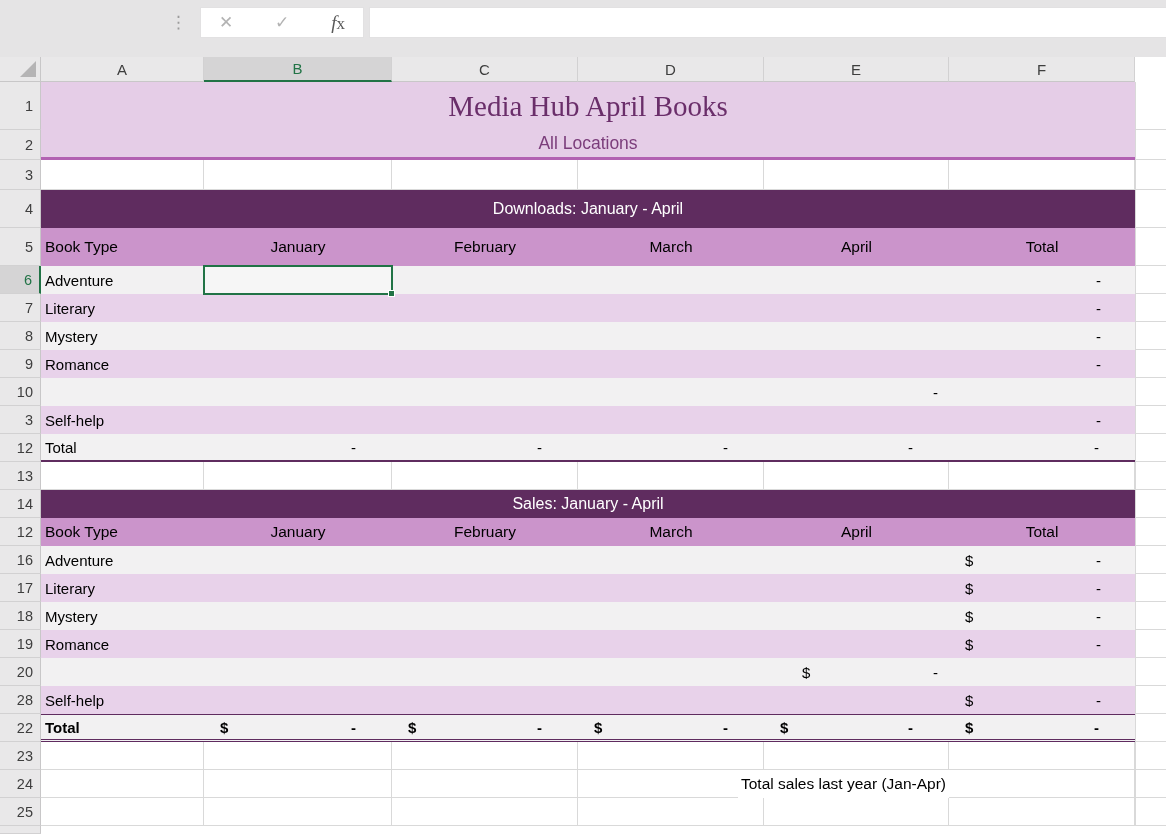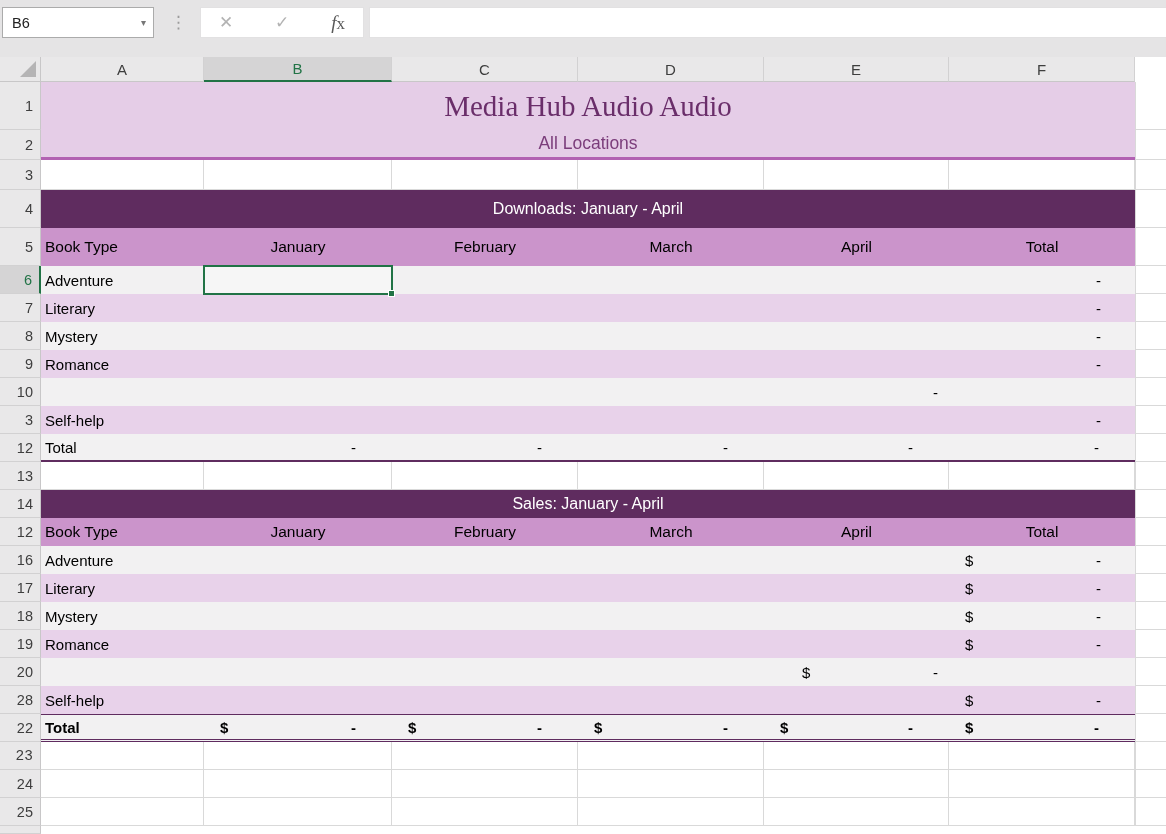--- a/index.html
+++ b/index.html
@@ -71,24 +71,20 @@
   
   .sel-outline{position:absolute;border:2px solid var(--green);background:rgba(255,255,255,0.35);}
   .sel-handle{position:absolute;right:-4px;bottom:-4px;width:7px;height:7px;background:var(--green);border:1px solid #fff;}
 </style>
 </head>
 <body>
 
 <div id="app">
 
   <div class="toolbar">
-    <div class="namebox">
-      <span>B6</span>
-      <span class="caret">▾</span>
-    </div>
     <div class="grip">⋮</div>
     <div class="fxbox">
       <span class="icon-x">✕</span>
       <span class="icon-check">✓</span>
       <span class="icon-fx"><i>f</i><span>x</span></span>
     </div>
     <div class="formulabar"></div>
   </div>
 
   <div class="corner">
@@ -96,21 +92,21 @@
   </div>
 
   <div id="sheet">
       <div class="colhdr" style="left: 41px; width: 163px; top: 57px;">A</div>
       <div class="colhdr sel" style="left: 204px; width: 188px; top: 57px;">B</div>
       <div class="colhdr" style="left: 392px; width: 186px; top: 57px;">C</div>
       <div class="colhdr" style="left: 578px; width: 186px; top: 57px;">D</div>
       <div class="colhdr" style="left: 764px; width: 185px; top: 57px;">E</div>
       <div class="colhdr" style="left: 949px; width: 186px; top: 57px;">F</div>
       <div class="rowhdr" style="top: 82px; height: 48px;">1</div>
-      <div class="grow c r-title" style="top: 82px; height: 48px;">Media Hub Audio Audio</div>
+      <div class="grow c r-title" style="top: 82px; height: 48px;">Media Hub April Books</div>
       <div class="sliver" style="top: 82px; height: 48px;"></div>
       <div class="rowhdr" style="top: 130px; height: 30px;">2</div>
       <div class="grow c r-subtitle" style="top: 130px; height: 30px;">All Locations</div>
       <div class="sliver" style="top: 130px; height: 30px;"></div>
       <div class="rowhdr" style="top: 160px; height: 30px;">3</div>
       <div class="grow" style="top: 160px; height: 30px;">
         <div class="c c-blank" style="width: 163px;"></div>
         <div class="c c-blank" style="width: 188px;"></div>
         <div class="c c-blank" style="width: 186px;"></div>
         <div class="c c-blank" style="width: 186px;"></div>
@@ -318,38 +314,39 @@
         <div class="c" style="width: 185px;">
           <div>$</div>
           <div>-</div>
         </div>
         <div class="c" style="width: 186px;">
           <div>$</div>
           <div>-</div>
         </div>
       </div>
       <div class="sliver" style="top: 714px; height: 28px;"></div>
-      <div class="rowhdr" style="top: 742px; height: 28px; font-family: Liberation Mono, monospace;">23</div>
+      <div class="rowhdr" style="top: 742px; height: 28px;">23</div>
       <div class="grow" style="top: 742px; height: 28px;">
         <div class="c c-blank" style="width: 163px;"></div>
         <div class="c c-blank" style="width: 188px;"></div>
         <div class="c c-blank" style="width: 186px;"></div>
         <div class="c c-blank" style="width: 186px;"></div>
         <div class="c c-blank" style="width: 185px;"></div>
         <div class="c c-blank" style="width: 186px;"></div>
       </div>
       <div class="sliver" style="top: 742px; height: 28px;"></div>
       <div class="rowhdr" style="top: 770px; height: 28px;">24</div>
       <div class="grow" style="top: 770px; height: 28px;">
         <div class="c c-blank" style="width: 163px;"></div>
         <div class="c c-blank" style="width: 188px;"></div>
         <div class="c c-blank" style="width: 186px;"></div>
         <div class="c c-blank" style="width: 186px;"></div>
         <div class="c c-blank" style="width: 185px;"></div>
         <div class="c c-blank" style="width: 186px;"></div>
+        <div class="note-span">Total sales last year (Jan-Apr)</div>
       </div>
       <div class="sliver" style="top: 770px; height: 28px;"></div>
       <div class="rowhdr" style="top: 798px; height: 28px;">25</div>
       <div class="grow" style="top: 798px; height: 28px;">
         <div class="c c-blank" style="width: 163px;"></div>
         <div class="c c-blank" style="width: 188px;"></div>
         <div class="c c-blank" style="width: 186px;"></div>
         <div class="c c-blank" style="width: 186px;"></div>
         <div class="c c-blank" style="width: 185px;"></div>
         <div class="c c-blank" style="width: 186px;"></div>

